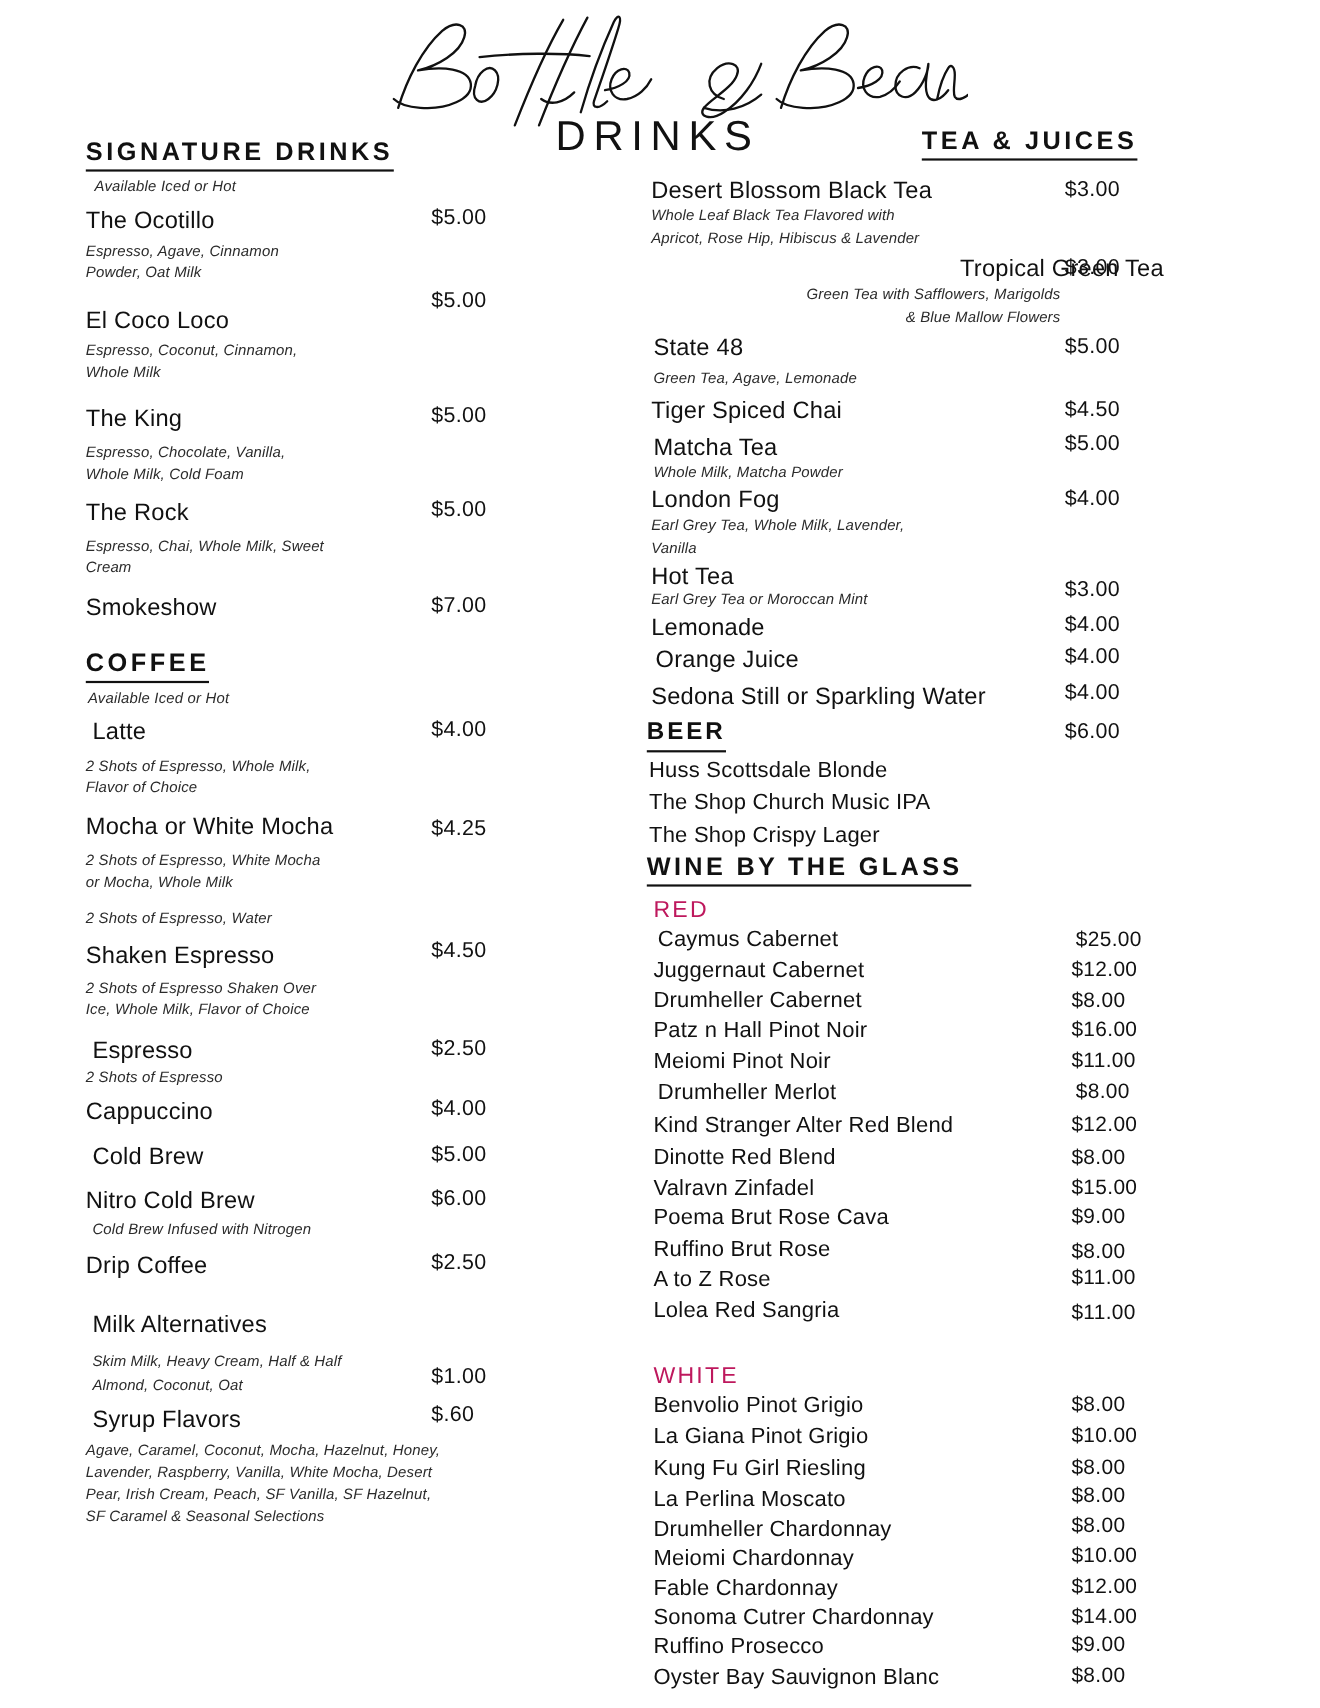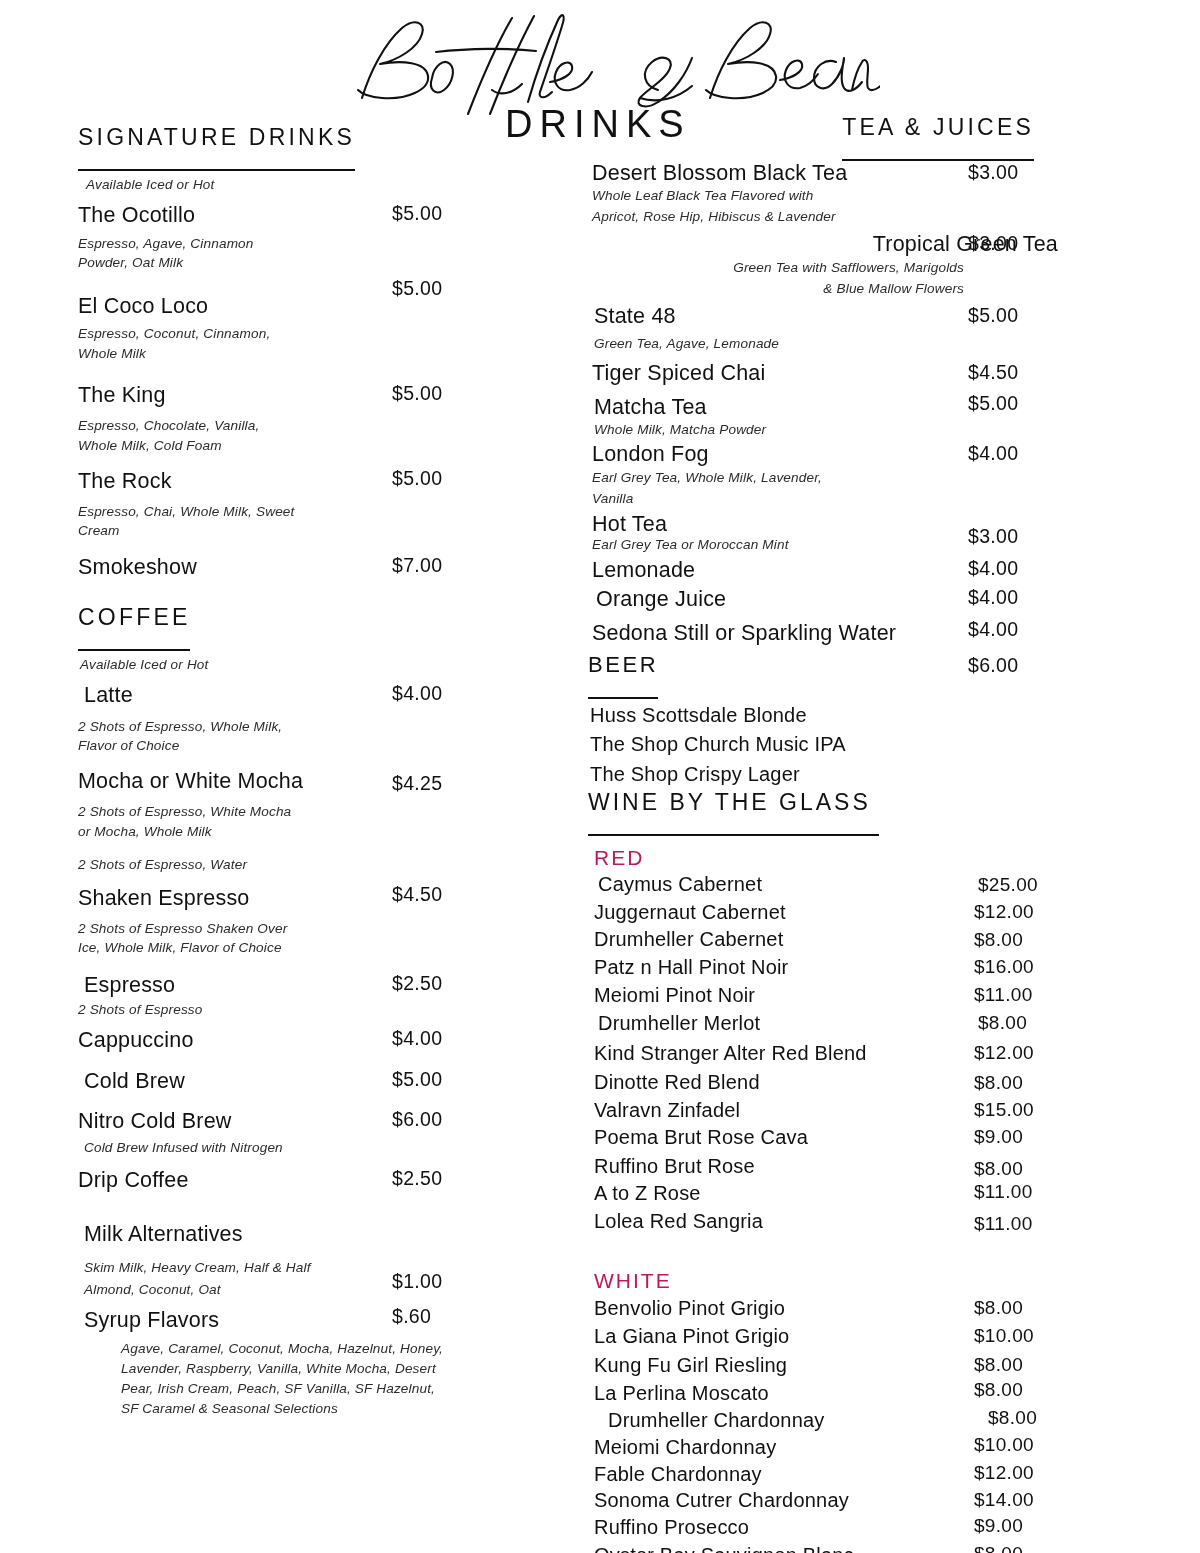--- a/index.html
+++ b/index.html
@@ -52,25 +52,25 @@
     position: absolute;
     left: 588px;
     top: 124px;
     width: 470px;
   }
 
   
   .section-head {
     font-size: 23px;
     letter-spacing: 3.2px;
-    font-weight: 400;
+    font-weight: 700;
     color: #111;
     display: inline-block;
     border-bottom: 2.5px solid #111;
-    padding-bottom: 19px;
+    padding-bottom: 4px;
     line-height: 1.15;
     white-space: nowrap;
   }
   .sub-note {
     font-size: 13.5px;
     font-style: italic;
     color: #2a2a2a;
     margin: 6px 0 10px 8px;
     letter-spacing: 0.2px;
   }
@@ -254,21 +254,21 @@
 
   <div class="item" style="margin-top:28px;">
     <div class="item-row"><span class="item-name" style="margin-left:6px;">Milk Alternatives</span></div>
     <div class="item-desc" style="white-space:pre-line;margin-top:9px;margin-left:6px;line-height:1.62;">Skim Milk, Heavy Cream, Half &amp; Half
 Almond, Coconut, Oat</div>
     <span class="item-price left-price" style="top:49px;">$1.00</span>
   </div>
 
   <div class="item" style="margin-top:6px;">
     <div class="item-row"><span class="item-name" style="margin-left:6px;">Syrup Flavors</span><span class="item-price left-price" style="top:-2px;">$.60</span></div>
-    <div class="item-desc" style="white-space:pre-line;margin-top:6px;max-width:400px;line-height:1.48;margin-left:43px;">Agave, Caramel, Coconut, Mocha, Hazelnut, Honey,
+    <div class="item-desc" style="white-space:pre-line;margin-top:6px;max-width:400px;line-height:1.48;">Agave, Caramel, Coconut, Mocha, Hazelnut, Honey,
 Lavender, Raspberry, Vanilla, White Mocha, Desert
 Pear, Irish Cream, Peach, SF Vanilla, SF Hazelnut,
 SF Caramel &amp; Seasonal Selections</div>
   </div>
 
 </div>
 
 <div id="right-col">
 
   <div style="position:relative;height:30px;">
@@ -356,21 +356,21 @@
       <div class="plain-row" style="margin-left:6px;margin-top:2px;"><span>Lolea Red Sangria</span><span class="item-price right-price" style="top:3px;">$11.00</span></div>
     </div>
 
     
     <div class="sub-head" style="margin-top:34px;margin-left:6px;">WHITE</div>
     <div style="margin-top:2px;">
       <div class="plain-row" style="margin-left:6px;margin-top:3px;"><span>Benvolio Pinot Grigio</span><span class="item-price right-price" style="top:0px;">$8.00</span></div>
       <div class="plain-row" style="margin-left:6px;margin-top:3px;"><span>La Giana Pinot Grigio</span><span class="item-price right-price" style="top:0px;">$10.00</span></div>
       <div class="plain-row" style="margin-left:6px;margin-top:3px;"><span>Kung Fu Girl Riesling</span><span class="item-price right-price" style="top:0px;">$8.00</span></div>
       <div class="plain-row" style="margin-left:6px;margin-top:3px;"><span>La Perlina Moscato</span><span class="item-price right-price" style="top:-3px;">$8.00</span></div>
-      <div class="plain-row" style="margin-left:20px;margin-top:1px;"><span>Drumheller Chardonnay</span><span class="item-price right-price" style="top:-2px;">$8.00</span></div>
+      <div class="plain-row" style="margin-left:6px;margin-top:1px;"><span>Drumheller Chardonnay</span><span class="item-price right-price" style="top:-2px;">$8.00</span></div>
       <div class="plain-row" style="margin-left:6px;margin-top:1px;"><span>Meiomi Chardonnay</span><span class="item-price right-price" style="top:-2px;">$10.00</span></div>
       <div class="plain-row" style="margin-left:6px;margin-top:2px;"><span>Fable Chardonnay</span><span class="item-price right-price" style="top:-1px;">$12.00</span></div>
       <div class="plain-row" style="margin-left:6px;margin-top:0px;"><span>Sonoma Cutrer Chardonnay</span><span class="item-price right-price" style="top:0px;">$14.00</span></div>
       <div class="plain-row" style="margin-left:6px;margin-top:2px;"><span>Ruffino Prosecco</span><span class="item-price right-price" style="top:-1px;">$9.00</span></div>
       <div class="plain-row" style="margin-left:6px;margin-top:2px;"><span>Oyster Bay Sauvignon Blanc</span><span class="item-price right-price" style="top:-1px;">$8.00</span></div>
 
     </div>
   </div>
 
 </div>

